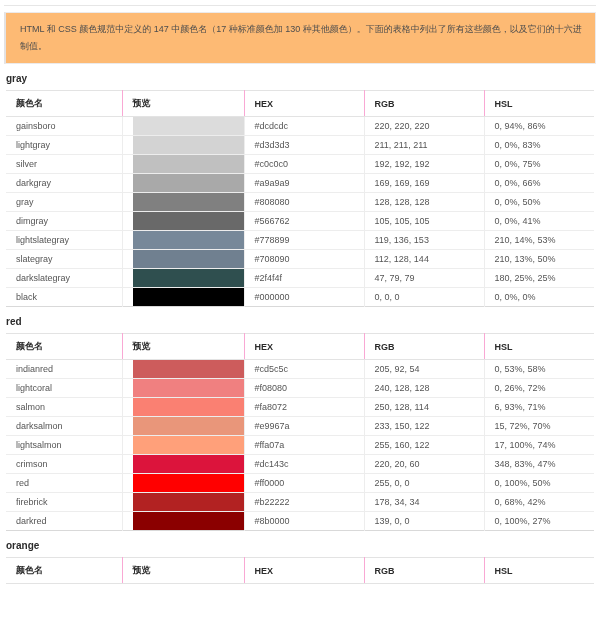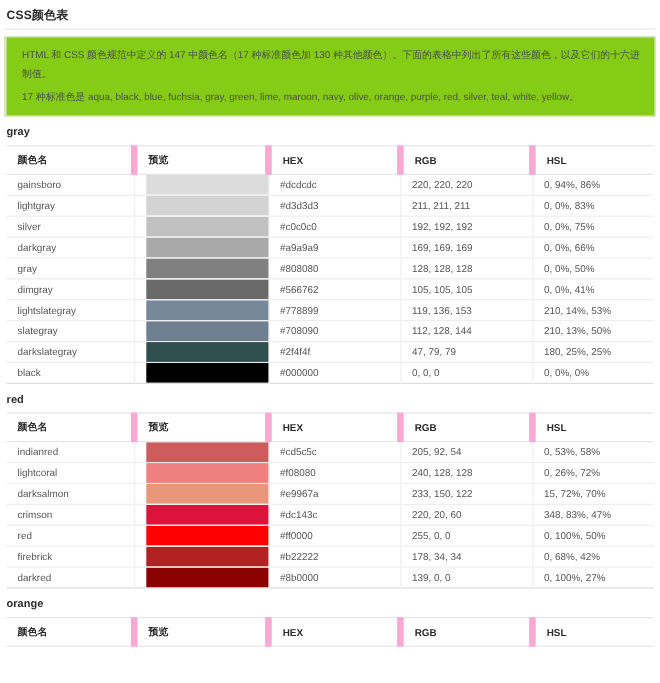--- a/index.html
+++ b/index.html
@@ -25,21 +25,21 @@
     letter-spacing: 0.1px;
     line-height: 14px;
   }
   .title-rule {
     height: 1px;
     background: #e6e6e6;
     margin: 5px 4px 0 4px;
   }
   .intro {
     margin: 6px 4px 0 4px;
-    background: #84cc16;
+    background: #fdba74;
     border: 1px solid #eceaea;
     border-left: 2px solid #e4e2e2;
     padding: 8px 10px 8px 14px;
   }
   .intro p {
     margin: 0;
     font-size: 9px;
     line-height: 17px;
     color: #4d4d4d;
   }
@@ -69,21 +69,21 @@
   table.color-table col.c-hsl    { width: 110px; }
 
   table.color-table th {
     font-size: 9px;
     font-weight: bold;
     color: #2b2b2b;
     text-align: left;
     padding: 6px 0 6px 10px;
     height: 20px;
     border-bottom: 1px solid #e3e3e3;
-    border-right: 6px solid #f9a8d4;
+    border-right: 1px solid #f9a8d4;
     background: #ffffff;
     vertical-align: middle;
     white-space: nowrap;
   }
   table.color-table th:last-child { border-right: none; }
 
   table.color-table td {
     font-size: 9px;
     color: #555555;
     padding: 0 0 0 10px;
@@ -106,26 +106,24 @@
     width: 122px;
     height: 18px;
     margin: 0;
   }
 </style>
 </head>
 <body>
 
 <div class="page">
 
-  <div class="page-title">CSS颜色表</div>
   <div class="title-rule"></div>
 
   <div class="intro">
     <p>HTML 和 CSS 颜色规范中定义的 147 中颜色名（17 种标准颜色加 130 种其他颜色）。下面的表格中列出了所有这些颜色，以及它们的十六进制值。</p>
-    <p>17 种标准色是 aqua, black, blue, fuchsia, gray, green, lime, maroon, navy, olive, orange, purple, red, silver, teal, white, yellow。</p>
   </div>
 
   <div id="sections-host">
       <div class="section-heading">gray</div>
       <table class="color-table">
         <colgroup>
           <col class="c-name">
           <col class="c-prev">
           <col class="c-hex">
           <col class="c-rgb">
@@ -264,27 +262,45 @@
           <tr>
             <td>lightcoral</td>
             <td class="swatch-cell">
               <span class="swatch" style="background: rgb(240, 128, 128);"></span>
             </td>
             <td>#f08080</td>
             <td>240, 128, 128</td>
             <td>0, 26%, 72%</td>
           </tr>
           <tr>
+            <td>salmon</td>
+            <td class="swatch-cell">
+              <span class="swatch" style="background: rgb(250, 128, 114);"></span>
+            </td>
+            <td>#fa8072</td>
+            <td>250, 128, 114</td>
+            <td>6, 93%, 71%</td>
+          </tr>
+          <tr>
             <td>darksalmon</td>
             <td class="swatch-cell">
               <span class="swatch" style="background: rgb(233, 150, 122);"></span>
             </td>
             <td>#e9967a</td>
             <td>233, 150, 122</td>
             <td>15, 72%, 70%</td>
+          </tr>
+          <tr>
+            <td>lightsalmon</td>
+            <td class="swatch-cell">
+              <span class="swatch" style="background: rgb(255, 160, 122);"></span>
+            </td>
+            <td>#ffa07a</td>
+            <td>255, 160, 122</td>
+            <td>17, 100%, 74%</td>
           </tr>
           <tr>
             <td>crimson</td>
             <td class="swatch-cell">
               <span class="swatch" style="background: rgb(220, 20, 60);"></span>
             </td>
             <td>#dc143c</td>
             <td>220, 20, 60</td>
             <td>348, 83%, 47%</td>
           </tr>

